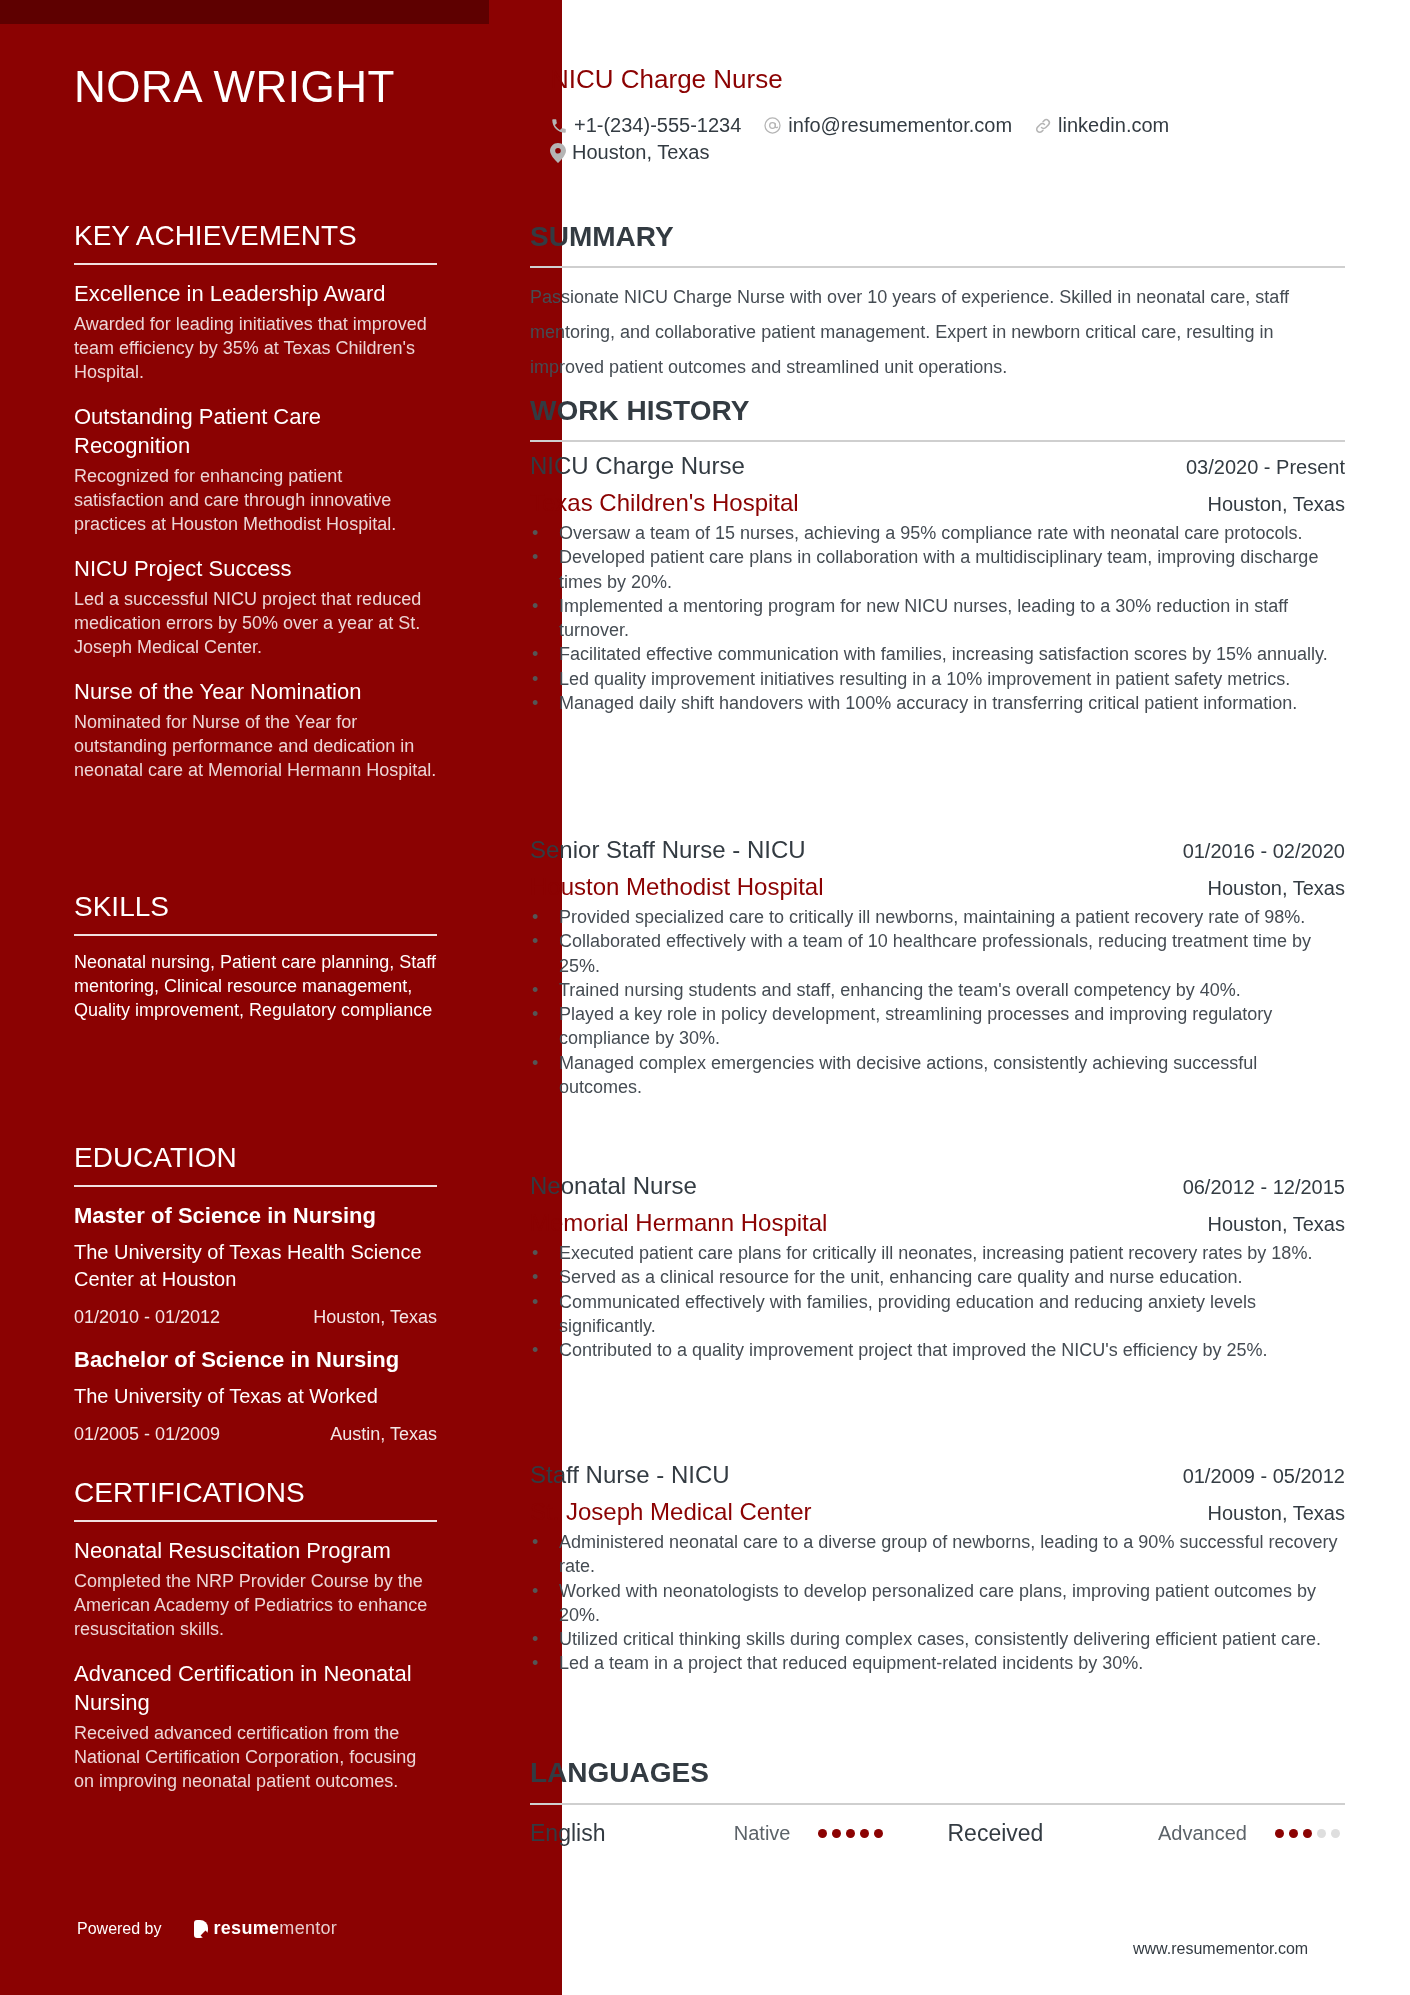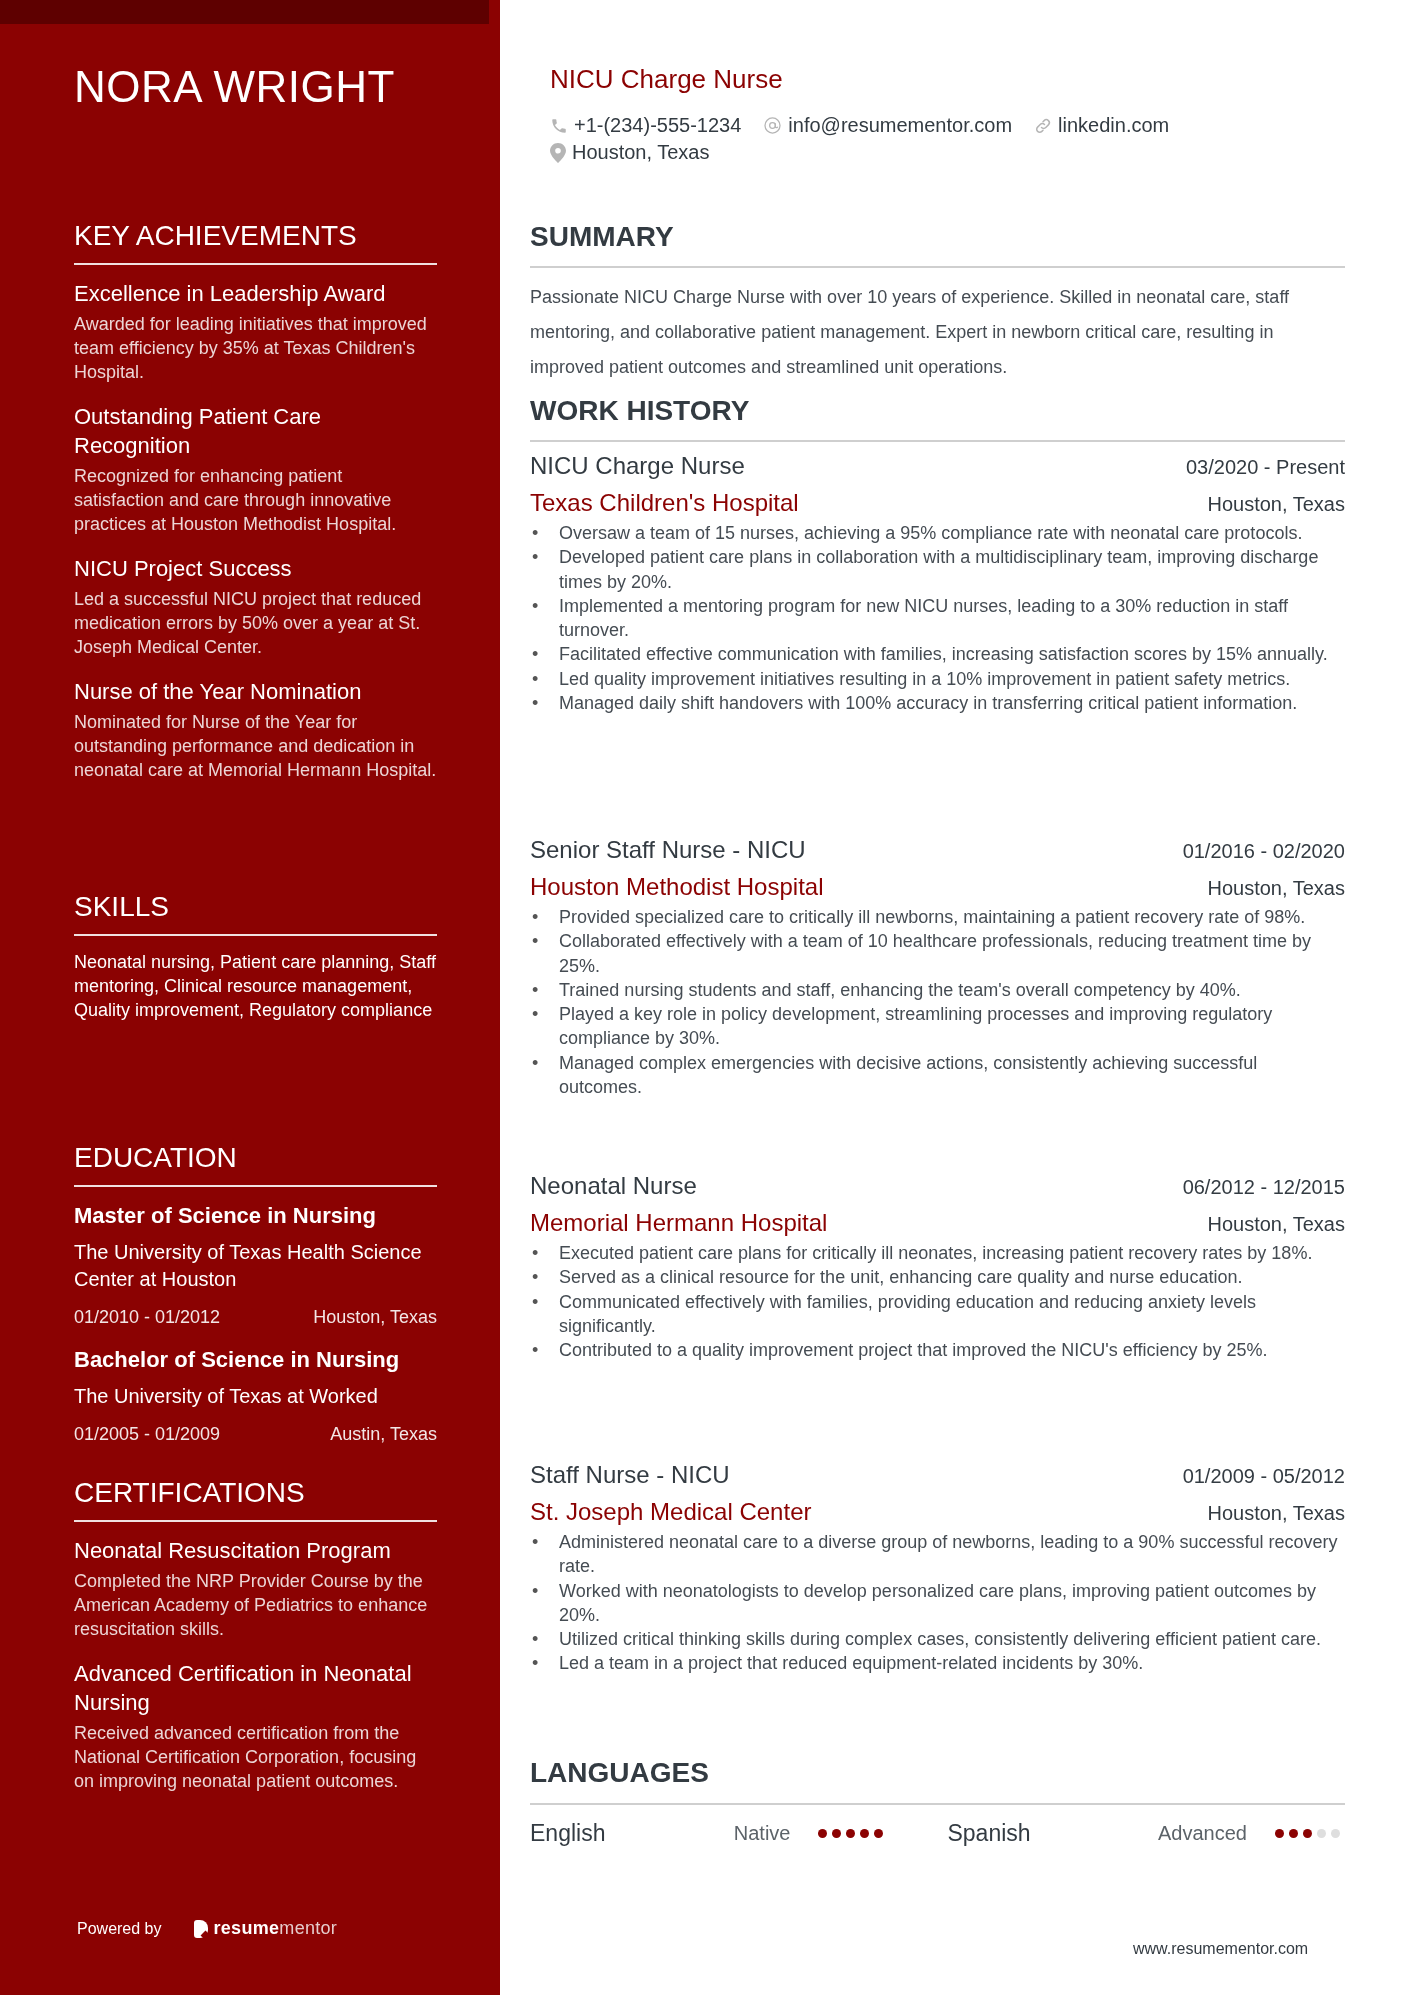--- a/index.html
+++ b/index.html
@@ -1,20 +1,20 @@
 <!DOCTYPE html>
 <html><head>
 <meta charset="utf-8">
 <style>
   * { box-sizing: border-box; margin: 0; padding: 0; }
   html, body { width: 1410px; height: 1995px; background: #ffffff; }
   body { position: relative; font-family: "Liberation Sans", "DejaVu Sans", sans-serif; overflow: hidden; }
 
   
-  .sidebar { position: absolute; left: 0; top: 0; width: 500px; height: 1995px; background: #8b0202; color: #ffffff; }
+  .sidebar { position: absolute; left: 0; top: 0; width: 562px; height: 1995px; background: #8b0202; color: #ffffff; }
   .sidebar .topstrip { position: absolute; left: 0; top: 0; width: 489px; height: 24px; background: #5e0000; }
   .sb-inner { position: absolute; left: 74px; width: 363px; }
   .name { position: absolute; left: 74px; top: 62px; font-size: 44px; font-weight: 400; letter-spacing: 0.5px; color: #fff; white-space: nowrap; }
   .sb-heading { font-size: 28px; font-weight: 400; color: #fff; line-height: 34px; }
   .sb-rule { height: 2px; background: #f0e0e0; margin-top: 10px; margin-bottom: 14px; }
   .ach-title { font-size: 22px; color: #fff; line-height: 29px; }
   .ach-desc { font-size: 18px; color: #ecd6d6; line-height: 24px; margin-top: 4px; margin-bottom: 18px; }
   .skills-text { font-size: 18px; color: #fff; line-height: 24px; }
   .edu-degree { font-size: 22px; font-weight: 700; color: #fff; line-height: 30px; }
   .edu-school { font-size: 20px; color: #fff; line-height: 27px; margin-top: 8px; }
@@ -251,21 +251,21 @@
     <span class="lang-level">Native</span>
     <span class="dots">
       <span class="dot on"></span>
       <span class="dot on"></span>
       <span class="dot on"></span>
       <span class="dot on"></span>
       <span class="dot on"></span>
     </span>
   </div>
   <div class="lang">
-    <span class="lang-name">Spanish</span>
+    <span class="lang-name">Received</span>
     <span class="lang-level">Advanced</span>
     <span class="dots">
       <span class="dot on"></span>
       <span class="dot on"></span>
       <span class="dot on"></span>
       <span class="dot off"></span>
       <span class="dot off"></span>
     </span>
   </div>
 </div>

